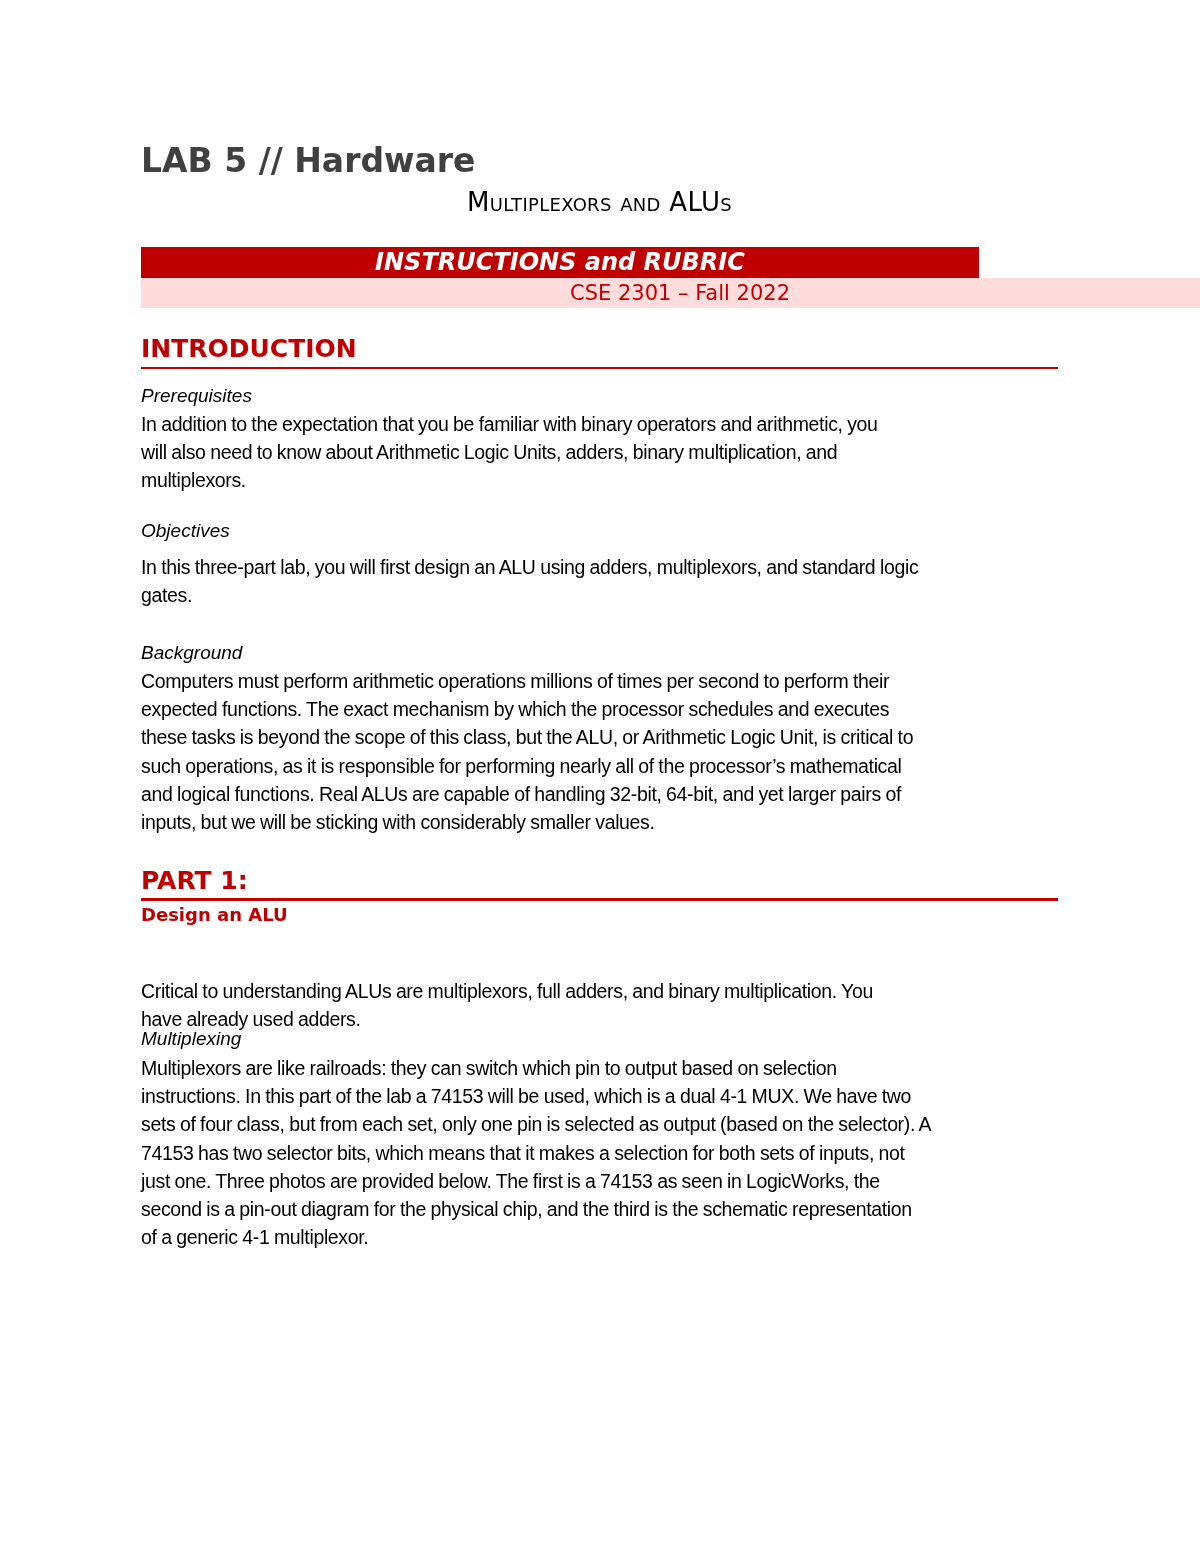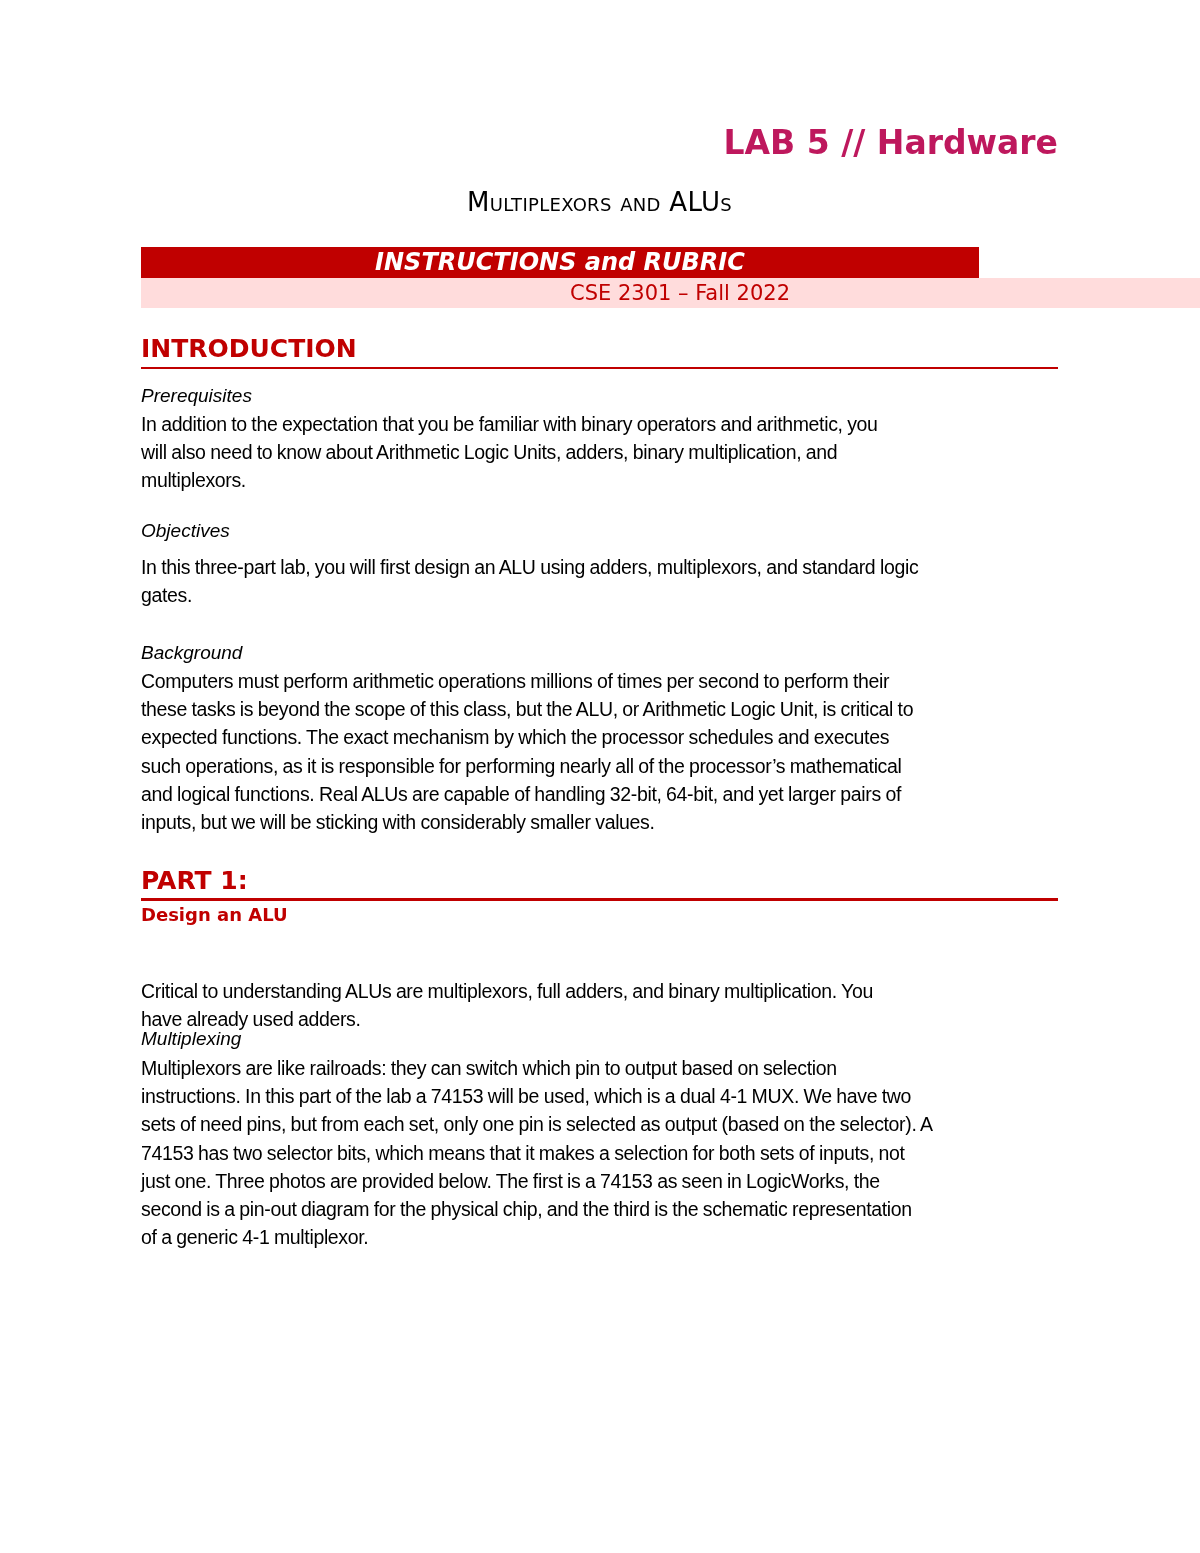--- a/index.html
+++ b/index.html
@@ -15,29 +15,29 @@
     color: #000000;
   }
   .page {
     position: absolute;
     left: 141px;
     top: 0;
     width: 917px;
   }
   .title {
     position: absolute;
-    top: 123px;
+    top: 141px;
     left: 0;
     width: 917px;
-    text-align: right;
+    text-align: left;
     font-family: "DejaVu Sans", sans-serif;
     font-weight: bold;
     font-size: 33px;
     line-height: 40px;
-    color: #be185d;
+    color: #404040;
   }
   .subtitle {
     position: absolute;
     top: 185px;
     left: 0;
     width: 917px;
     text-align: center;
     font-family: "DejaVu Sans", sans-serif;
     font-size: 26px;
     line-height: 34px;
@@ -143,40 +143,40 @@
 
   <div class="label" style="top:510px;margin-top:8px;">Objectives</div>
   <div class="para" style="top:553px;">
     <span class="ln">In this three-part lab, you will first design an ALU using adders, multiplexors, and standard logic</span>
     <span class="ln">gates.</span>
   </div>
 
   <div class="label" style="top:640px;">Background</div>
   <div class="para" style="top:667px;">
     <span class="ln">Computers must perform arithmetic operations millions of times per second to perform their</span>
+    <span class="ln">expected functions. The exact mechanism by which the processor schedules and executes</span>
     <span class="ln">these tasks is beyond the scope of this class, but the ALU, or Arithmetic Logic Unit, is critical to</span>
-    <span class="ln">expected functions. The exact mechanism by which the processor schedules and executes</span>
     <span class="ln">such operations, as it is responsible for performing nearly all of the processor’s mathematical</span>
     <span class="ln">and logical functions. Real ALUs are capable of handling 32-bit, 64-bit, and yet larger pairs of</span>
     <span class="ln">inputs, but we will be sticking with considerably smaller values.</span>
   </div>
 
   <div class="h1" style="top:866px;">PART 1:</div>
   <div class="h1-rule" style="top:898px;height:2.5px;"></div>
   <div class="h2-sub" style="top:903px;">Design an ALU</div>
 
   <div class="para" style="top:977px;">
     <span class="ln">Critical to understanding ALUs are multiplexors, full adders, and binary multiplication. You</span>
     <span class="ln">have already used adders.</span>
   </div>
 
   <div class="label" style="top:1026px;">Multiplexing</div>
   <div class="para" style="top:1054px;">
     <span class="ln">Multiplexors are like railroads: they can switch which pin to output based on selection</span>
     <span class="ln">instructions. In this part of the lab a 74153 will be used, which is a dual 4-1 MUX. We have two</span>
-    <span class="ln">sets of need pins, but from each set, only one pin is selected as output (based on the selector). A</span>
+    <span class="ln">sets of four class, but from each set, only one pin is selected as output (based on the selector). A</span>
     <span class="ln">74153 has two selector bits, which means that it makes a selection for both sets of inputs, not</span>
     <span class="ln">just one. Three photos are provided below. The first is a 74153 as seen in LogicWorks, the</span>
     <span class="ln">second is a pin-out diagram for the physical chip, and the third is the schematic representation</span>
     <span class="ln">of a generic 4-1 multiplexor.</span>
   </div>
 
 </div>
 
 </body></html>

